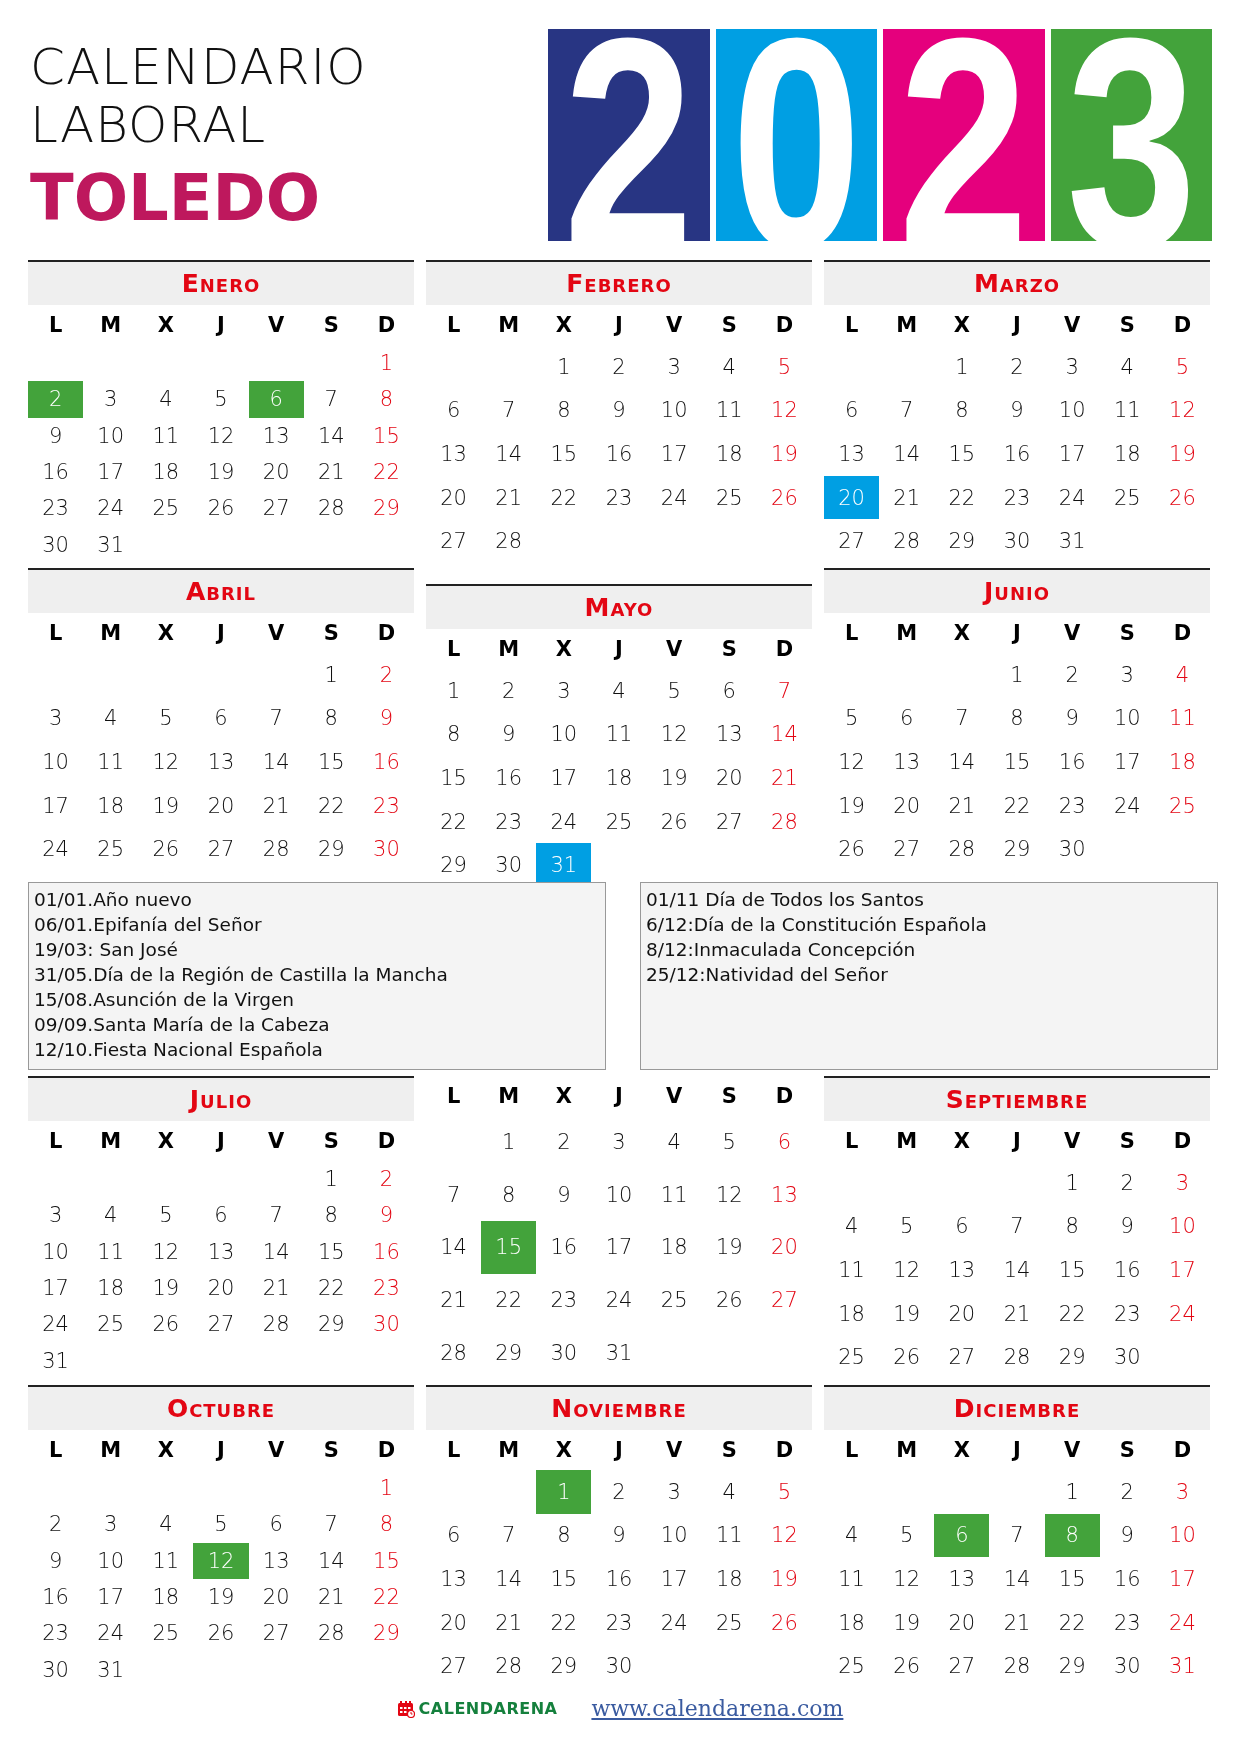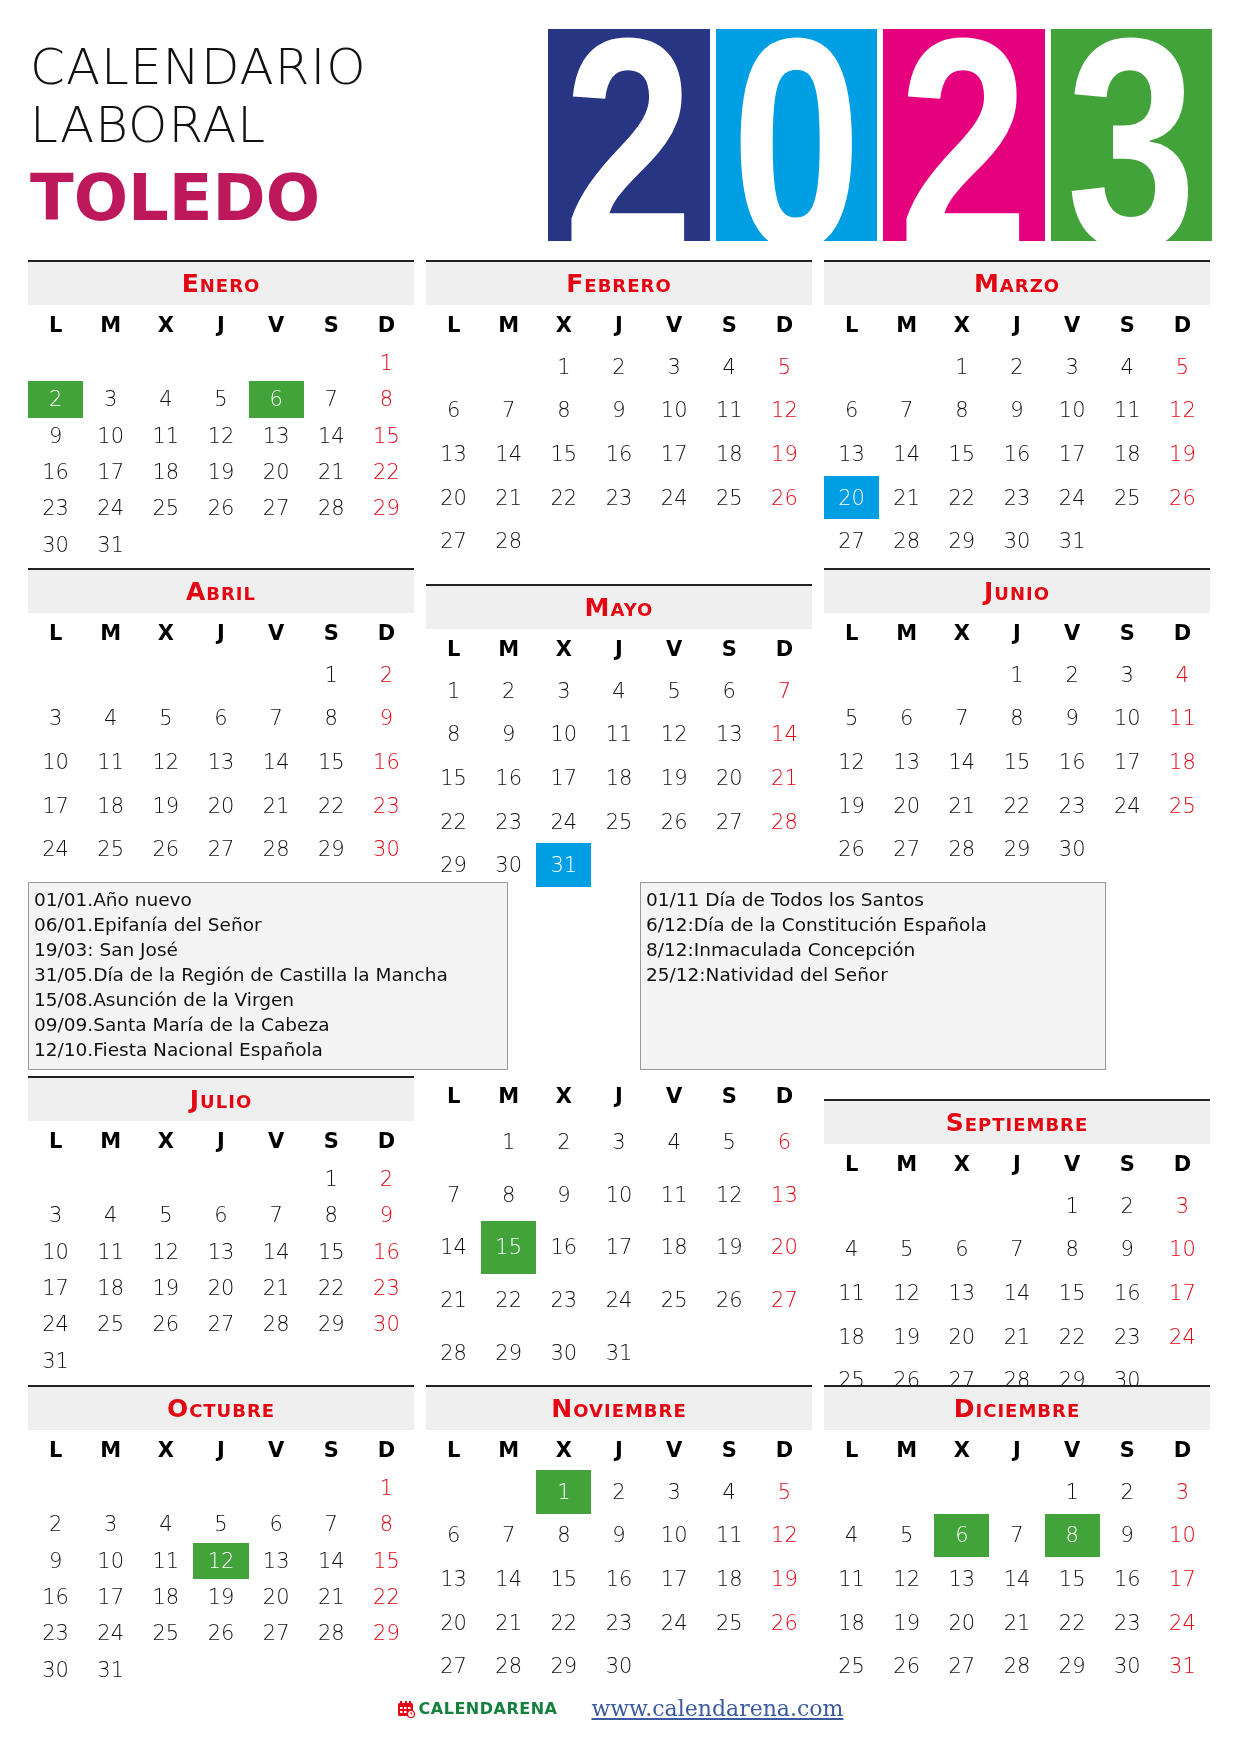--- a/index.html
+++ b/index.html
@@ -556,21 +556,21 @@
           <div class="day">28</div>
           <div class="day">29</div>
           <div class="day">30</div>
           <div class="day">31</div>
           <div class="day"></div>
           <div class="day"></div>
           <div class="day sun"></div>
         </div>
       </div>
     </div>
-    <div class="month" style="left: 824px; top: 1076px; margin-top: 23px;">
+    <div class="month" style="left: 824px; top: 1076px;">
       <div class="month-header">
         <span class="month-name">Septiembre</span>
       </div>
       <div class="weekdays">
         <div class="weekday">L</div>
         <div class="weekday">M</div>
         <div class="weekday">X</div>
         <div class="weekday">J</div>
         <div class="weekday">V</div>
         <div class="weekday">S</div>
@@ -811,30 +811,30 @@
           <div class="day">27</div>
           <div class="day">28</div>
           <div class="day">29</div>
           <div class="day">30</div>
           <div class="day sun">31</div>
         </div>
       </div>
     </div>
   </div>
 
-<div class="legend-box" style="left:28px; width:480px;">
+<div class="legend-box" style="left:28px; width:578px;">
   <div class="legend-item">01/01.Año nuevo</div>
   <div class="legend-item">06/01.Epifanía del Señor</div>
   <div class="legend-item">19/03: San José</div>
   <div class="legend-item">31/05.Día de la Región de Castilla la Mancha</div>
   <div class="legend-item">15/08.Asunción de la Virgen</div>
   <div class="legend-item">09/09.Santa María de la Cabeza</div>
   <div class="legend-item">12/10.Fiesta Nacional Española</div>
 </div>
-<div class="legend-box" style="left:640px; width:466px;">
+<div class="legend-box" style="left:640px; width:578px;">
   <div class="legend-item">01/11 Día de Todos los Santos</div>
   <div class="legend-item">6/12:Día de la Constitución Española</div>
   <div class="legend-item">8/12:Inmaculada Concepción</div>
   <div class="legend-item">25/12:Natividad del Señor</div>
 </div>
 
 <div class="footer">
   <div class="brand">
     <span class="brand-icon">
       <svg width="18" height="18" viewBox="0 0 18 18">

